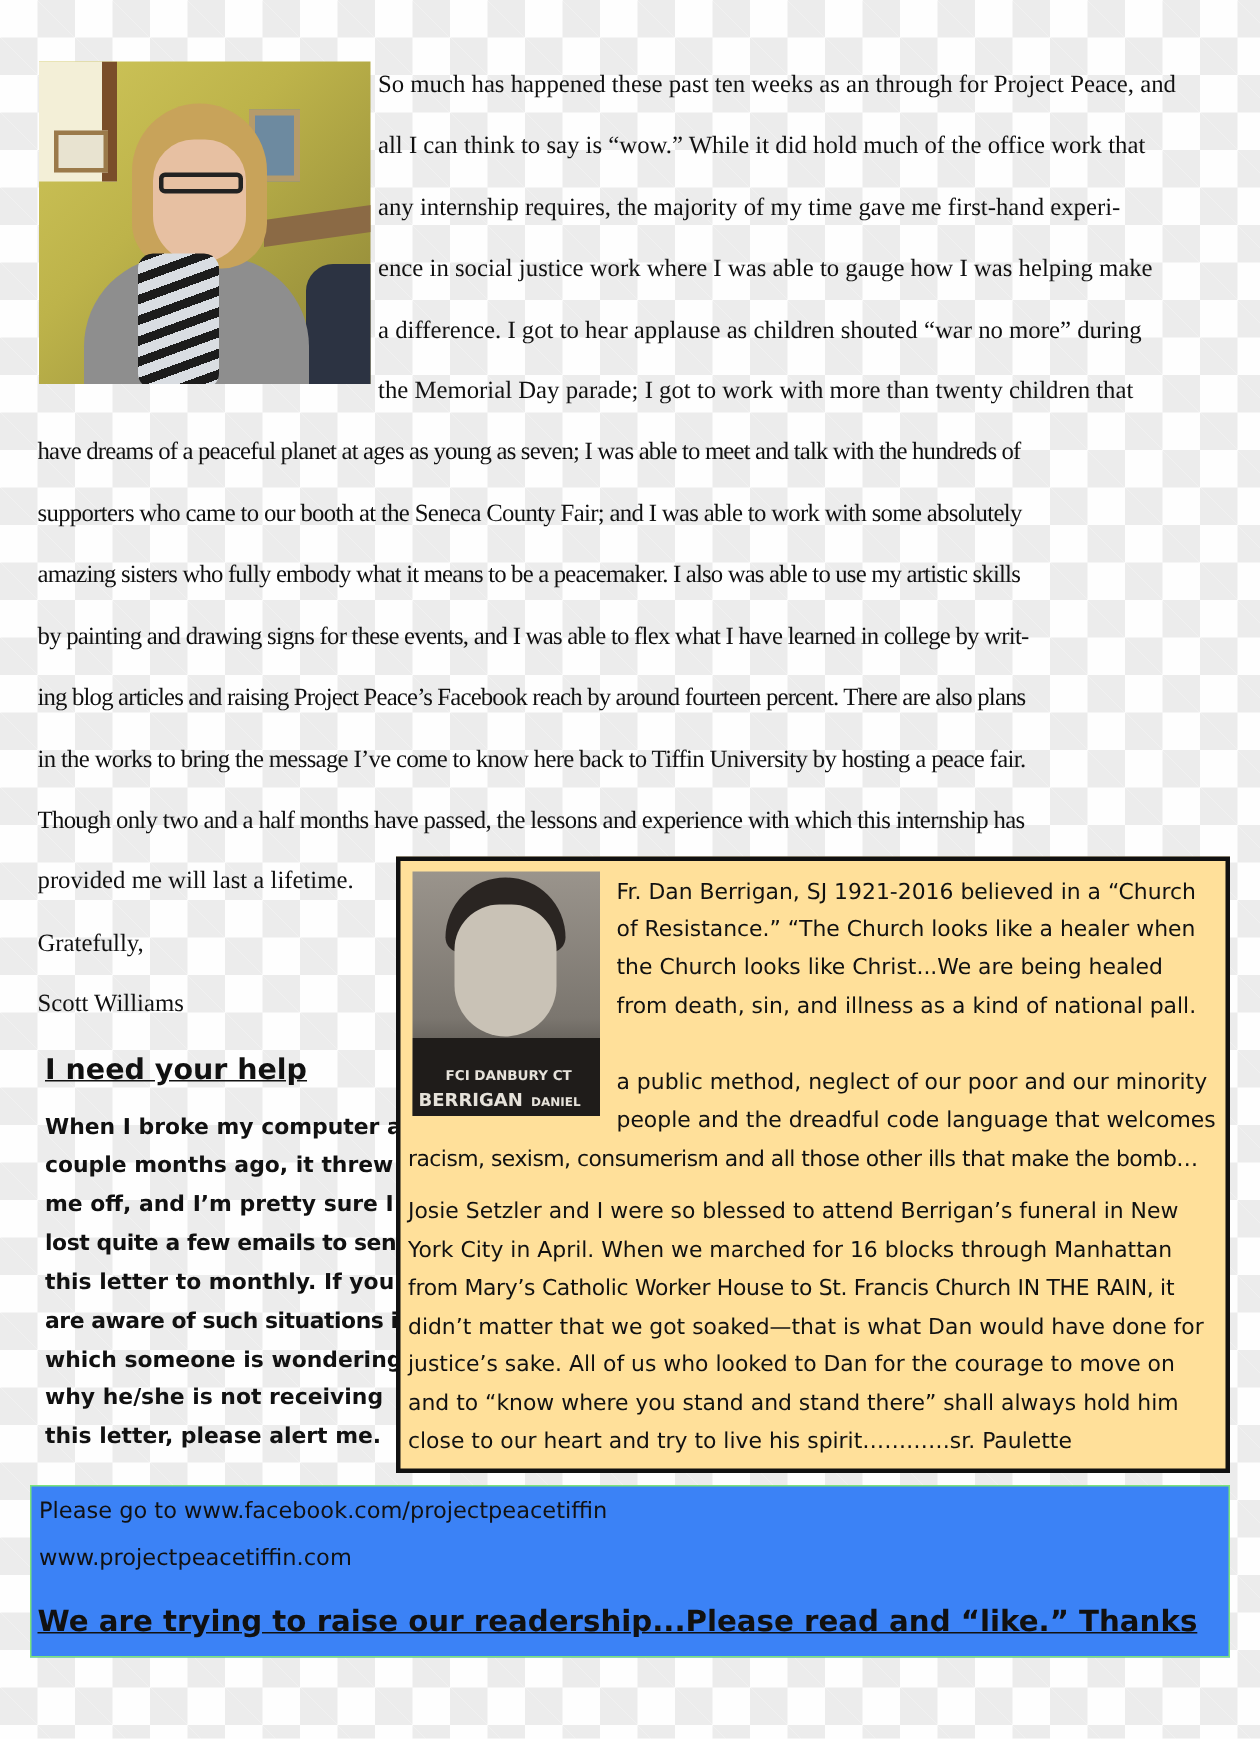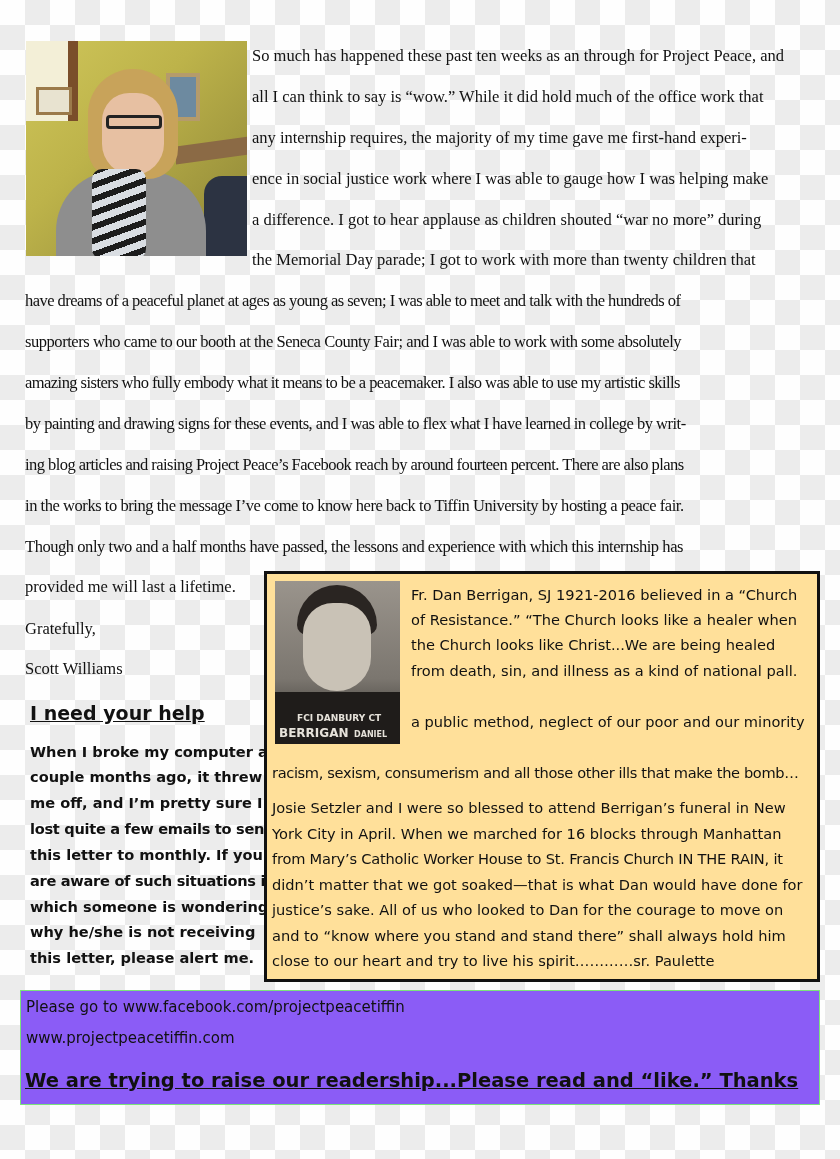--- a/index.html
+++ b/index.html
@@ -53,21 +53,21 @@
   #mugshot .plate div { white-space:nowrap; }
   .qline { position:absolute; font-size:14.6px; white-space:nowrap; line-height:18px; }
 
   
   #help-title { position:absolute; left:30px; top:702px; font-size:19px; font-weight:bold; text-decoration:underline; }
   .hline { position:absolute; left:30px; font-size:14.6px; font-weight:bold; white-space:nowrap; line-height:18px; }
 
   
   #banner {
     position:absolute; left:20px; top:990px; width:800px; height:115px;
-    background:#8b5cf6; border:1px solid #7be37b; box-sizing:border-box;
+    background:#3b82f6; border:1px solid #7be37b; box-sizing:border-box;
   }
   #banner .bline { position:absolute; left:5px; font-size:15px; white-space:nowrap; }
   #banner .cta { position:absolute; left:4px; top:78px; font-size:19.5px; font-weight:bold; text-decoration:underline; white-space:nowrap; }
 </style>
 </head>
 <body>
 
 <div id="portrait">
   <div class="window"></div>
   <div class="frame1"></div>
@@ -128,20 +128,21 @@
         <span style="font-size:7px;">8-18-70</span>
       </div>
     </div>
   </div>
 
   <div class="qline" style="left:144px;top:12px;">Fr. Dan Berrigan, SJ 1921-2016 believed in a  “Church</div>
   <div class="qline" style="left:144px;top:37px;">of Resistance.” “The Church looks like a healer when</div>
   <div class="qline" style="left:144px;top:62px;">the Church looks like Christ...We are being healed</div>
   <div class="qline" style="left:144px;top:88px;">from death, sin, and illness as a kind of national pall.</div>
   <div class="qline" style="left:144px;top:139px;">a public method, neglect of our poor and our minority</div>
+  <div class="qline" style="left:144px;top:164px;">people and the dreadful code language that welcomes</div>
   <div class="qline" style="left:5px;top:190px;letter-spacing:-0.35px;">racism, sexism, consumerism and all those other ills that make the bomb…</div>
 
   <div class="qline" style="left:5px;top:225px;">Josie Setzler and I were so blessed to attend Berrigan’s funeral in New</div>
   <div class="qline" style="left:5px;top:251px;">York City in April.   When we marched for 16 blocks through Manhattan</div>
   <div class="qline" style="left:5px;top:302px;">didn’t  matter that we got soaked—that is what Dan would have done for</div>
   <div class="qline" style="left:5px;top:276px;letter-spacing:-0.2px;">from Mary’s Catholic Worker House to St. Francis Church IN THE RAIN, it</div>
   <div class="qline" style="left:5px;top:327px;">justice’s sake.  All of us who looked to Dan for the courage to move on</div>
   <div class="qline" style="left:5px;top:353px;">and to “know where you stand and stand there” shall always hold him</div>
   <div class="qline" style="left:5px;top:378px;">close to our heart and try to live his spirit…………sr. Paulette</div>
 </div>

